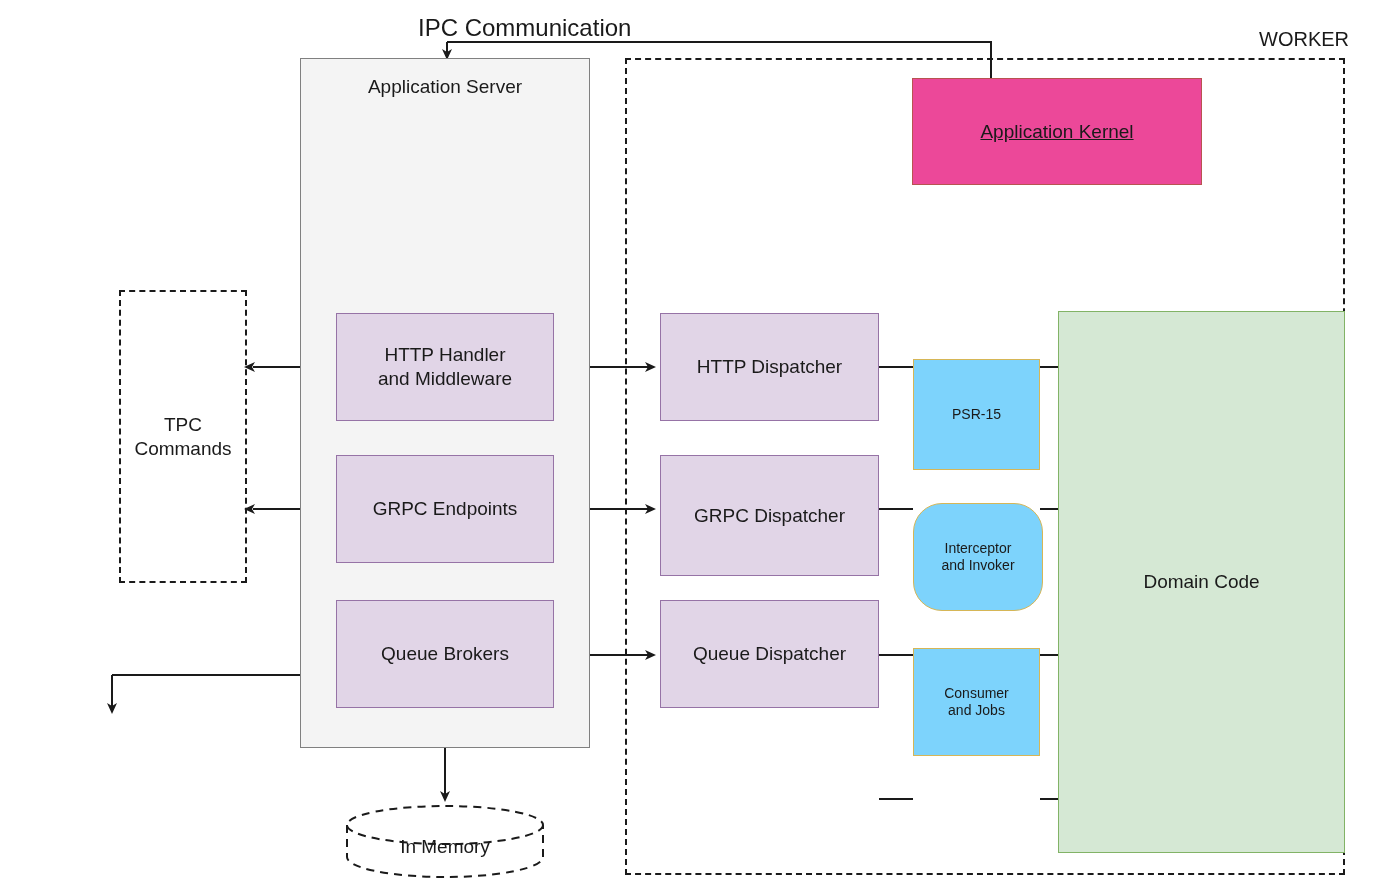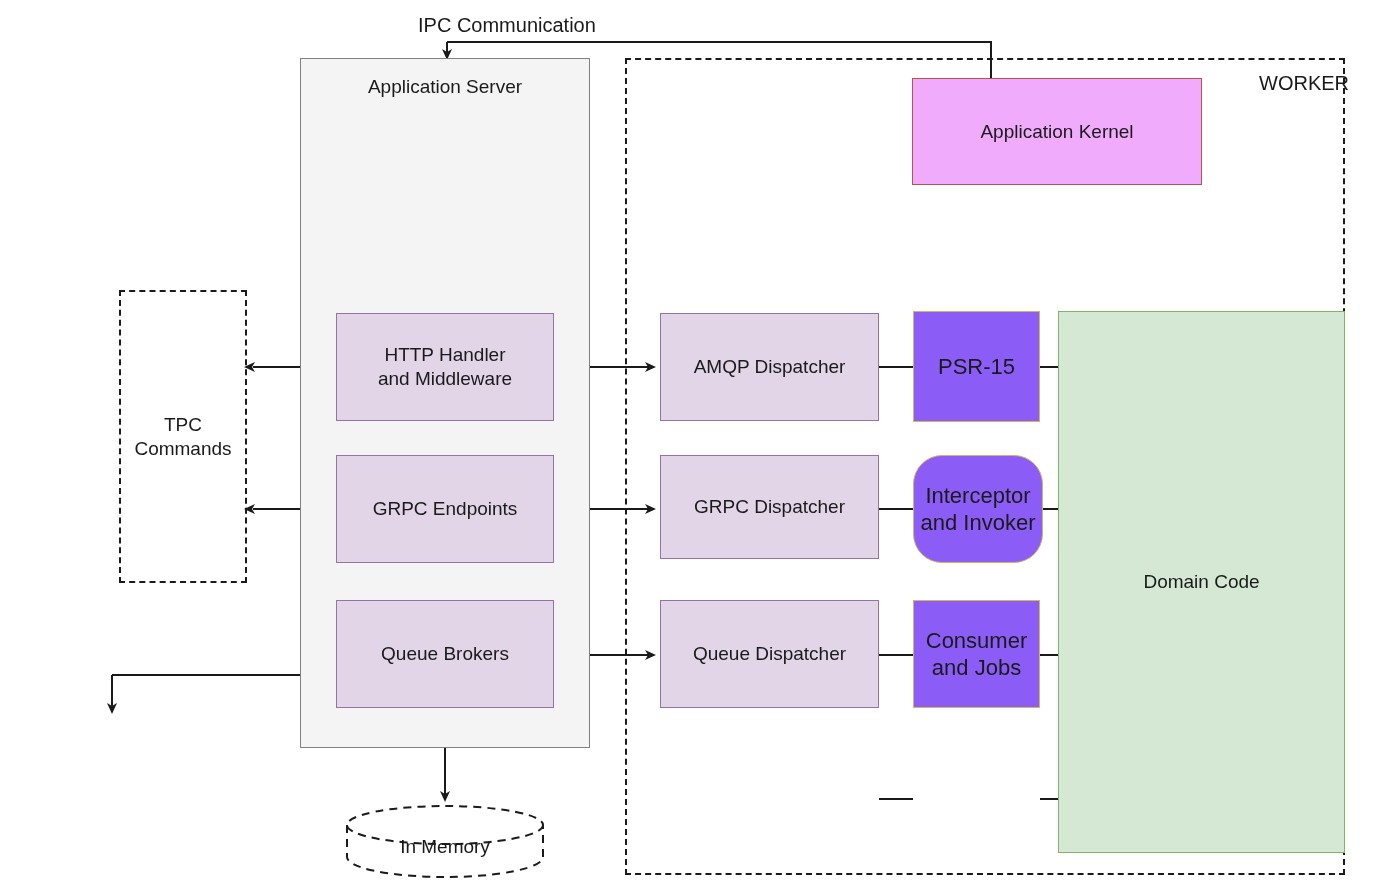--- a/index.html
+++ b/index.html
@@ -47,33 +47,35 @@
     font-size: 20px;
     color: #1a1a1a;
   }
   
   .purple {
     background: #e1d5e7;
     border: 1.4px solid #9673a6;
     font-size: 19px;
   }
   .pink {
-    background: #f0abfc;
+    background: #ec4899;
     border: 1.4px solid #b85450;
     font-size: 19px;
+    text-decoration: underline;
   }
   .blue {
     background: #dae8fc;
     border: 1.4px solid #6c8ebf;
     font-size: 19px;
   }
   .yellow {
-    background: #8b5cf6;
+    background: #7dd3fc;
     border: 1.4px solid #d6b656;
-    font-size: 22px;
+    font-size: 14px;
+    margin-top: 48px;
   }
   .green {
     background: #d5e8d4;
     border: 1.4px solid #82b366;
     font-size: 19px;
     align-items: center;
   }
   
   .dashed-box {
     border: 2px dashed #1a1a1a;
@@ -98,21 +100,21 @@
   #wires {
     position: absolute;
     left: 0;
     top: 0;
     width: 1379px;
     height: 892px;
     pointer-events: none;
   }
   .ipc-label {
     position: absolute;
-    font-size: 20px;
+    font-size: 24px;
     color: #1a1a1a;
   }
 </style>
 </head>
 <body>
 
 <div id="canvas">
 
   <svg id="wires" viewBox="0 0 1379 892" xmlns="http://www.w3.org/2000/svg">
     <defs>
@@ -153,40 +155,40 @@
 
     <line x1="1040" y1="367" x2="1058" y2="367" stroke="#1a1a1a" stroke-width="2"></line>
     <line x1="1040" y1="509" x2="1058" y2="509" stroke="#1a1a1a" stroke-width="2"></line>
     <line x1="1040" y1="655" x2="1058" y2="655" stroke="#1a1a1a" stroke-width="2"></line>
     <line x1="1040" y1="799" x2="1058" y2="799" stroke="#1a1a1a" stroke-width="2"></line>
   </svg>
 
   <div class="ipc-label" style="left:418px; top:14px;">IPC Communication</div>
 
   <div class="box worker" style="left:625px; top:58px; width:720px; height:817px;"></div>
-  <div class="worker-label" style="left:1259px; top:28px;margin-top:44px;">WORKER</div>
+  <div class="worker-label" style="left:1259px; top:28px;">WORKER</div>
 
   <div class="box app-server" style="left:300px; top:58px; width:290px; height:690px;">Application Server</div>
 
   <div class="box dashed-box" style="left:119px; top:290px; width:128px; height:293px;">TPC
 Commands</div>
 
   <div class="box purple" style="left:336px; top:313px; width:218px; height:108px;">HTTP Handler
 and Middleware</div>
 
   <div class="box purple" style="left:336px; top:455px; width:218px; height:108px;">GRPC Endpoints</div>
 
   <div class="box purple" style="left:336px; top:600px; width:218px; height:108px;">Queue Brokers</div>
 
   <div class="box pink" style="left:912px; top:78px; width:290px; height:107px;">Application Kernel</div>
 
 
-  <div class="box purple" style="left:660px; top:313px; width:219px; height:108px;">AMQP Dispatcher</div>
-
-  <div class="box purple" style="left:660px; top:455px; width:219px; height:104px;">GRPC Dispatcher</div>
+  <div class="box purple" style="left:660px; top:313px; width:219px; height:108px;">HTTP Dispatcher</div>
+
+  <div class="box purple" style="left:660px; top:455px; width:219px; height:121px;">GRPC Dispatcher</div>
 
   <div class="box purple" style="left:660px; top:600px; width:219px; height:108px;">Queue Dispatcher</div>
 
 
   <div class="box yellow" style="left:913px; top:311px; width:127px; height:111px;">PSR-15</div>
 
   <div class="box yellow" style="left:913px; top:455px; width:130px; height:108px;border-radius:29px;">Interceptor
 and Invoker</div>
 
   <div class="box yellow" style="left:913px; top:600px; width:127px; height:108px;">Consumer

